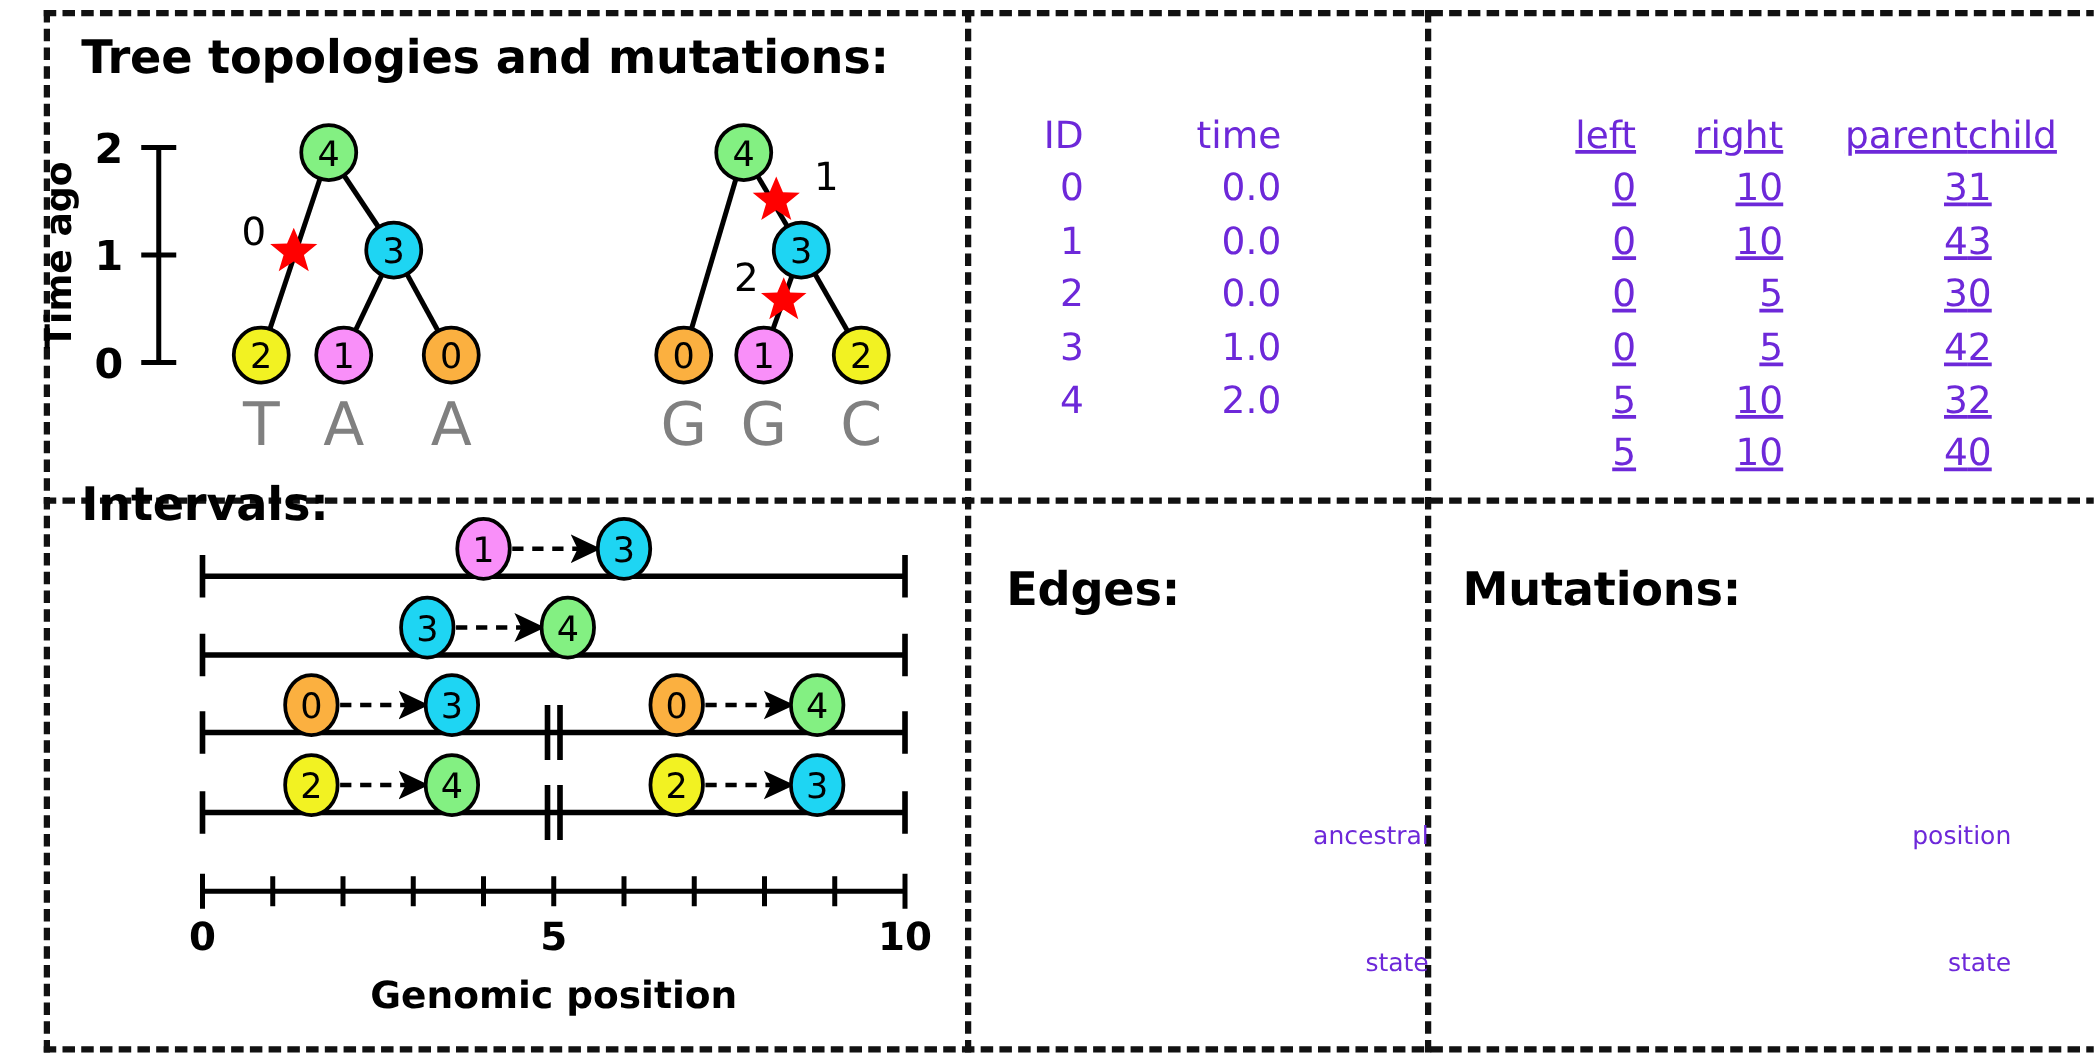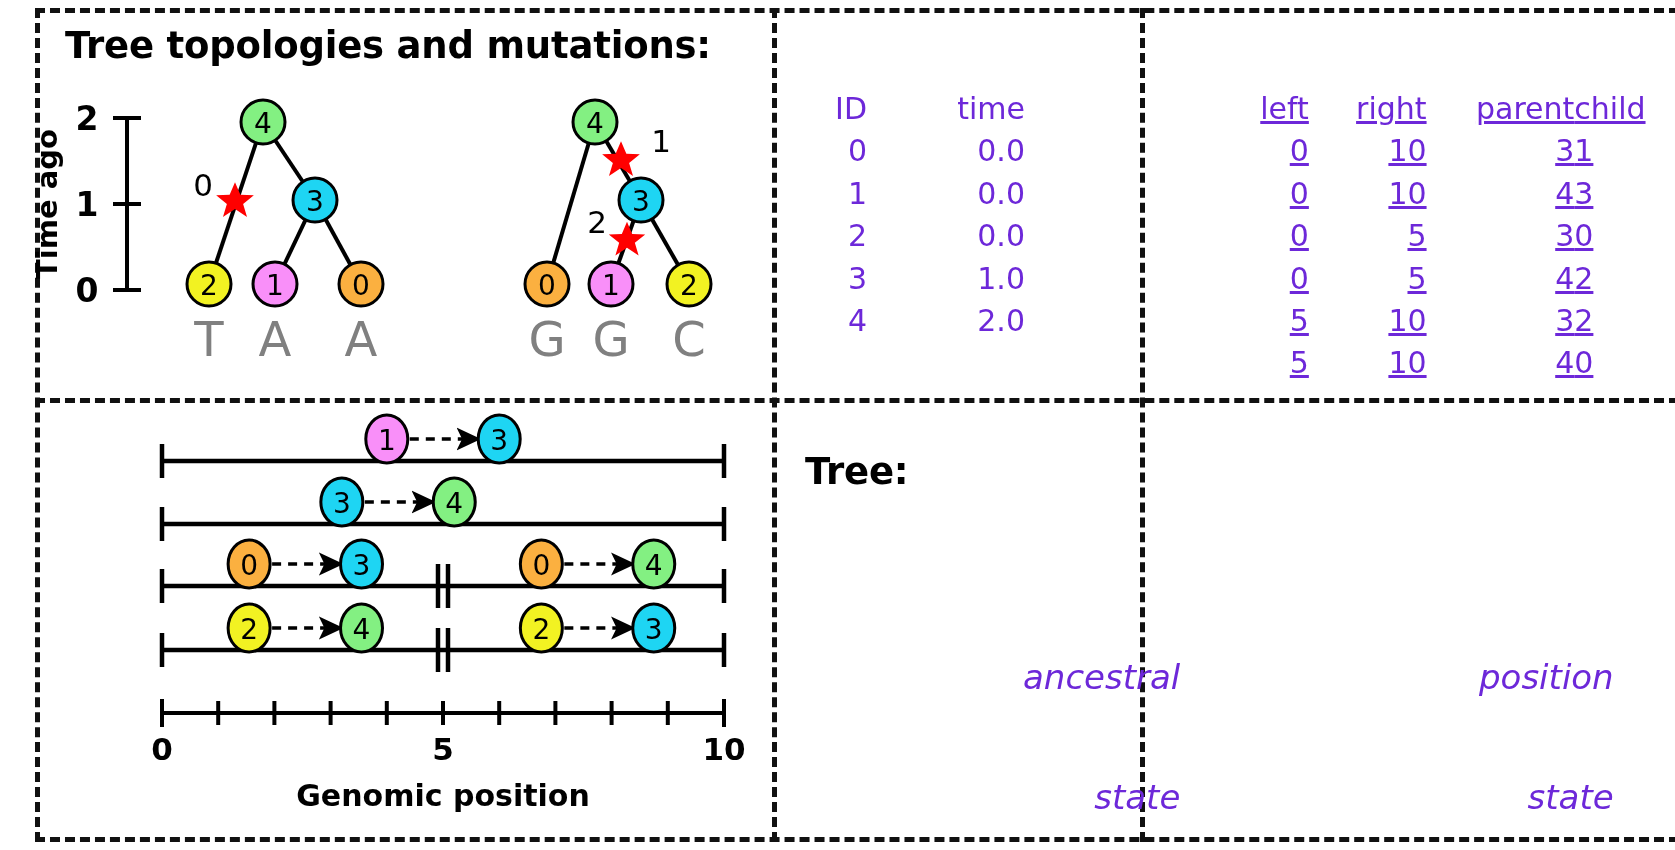--- a/index.html
+++ b/index.html
@@ -100,22 +100,21 @@
   #tbl-muts .c-node { width: 128px; text-align: right; }
   #tbl-muts .c-der  { width: 130px; text-align: right; }
 
   .hdr-stack {
     display: block;
     text-align: right;
     white-space: pre;
   }
   .hdr-top {
     display: block;
-    font-size: 34px;
-    font-style: italic;
+    font-size: 20px;
   }
 
   
   svg { display: block; }
   #trees-svg    { position: absolute; left: 0;  top: 0;   }
   #intervals-svg{ position: absolute; left: 0;  top: 398px;}
 
   .node-circ { stroke: #000000; stroke-width: 3; }
   .node-lbl {
     font-family: "DejaVu Sans", sans-serif;
@@ -173,21 +172,23 @@
 <body>
 
 <div id="page">
 
   <div class="frame-outer"></div>
   <div class="div-v v1"></div>
   <div class="div-v v2"></div>
   <div class="div-h"></div>
 
   <div class="heading" id="h-trees">Tree topologies and mutations:</div>
-  <div class="heading" id="h-sites">Tree:</div>
+  <div class="heading" id="h-intervals">Intervals:</div>
+  <div class="heading" id="h-sites">Edges:</div>
+  <div class="heading" id="h-mutations">Mutations:</div>
 
   <svg id="trees-svg" width="745" height="398" viewBox="0 0 745 398">
 
     <g>
       <line class="axis-line" x1="100" y1="118" x2="100" y2="290"></line>
       <line class="axis-line" x1="86" y1="118" x2="114" y2="118"></line>
       <line class="axis-line" x1="86" y1="204" x2="114" y2="204"></line>
       <line class="axis-line" x1="86" y1="290" x2="114" y2="290"></line>
       <text class="axis-tick-lbl" x="60" y="130" text-anchor="middle">2</text>
       <text class="axis-tick-lbl" x="60" y="216" text-anchor="middle">1</text>

